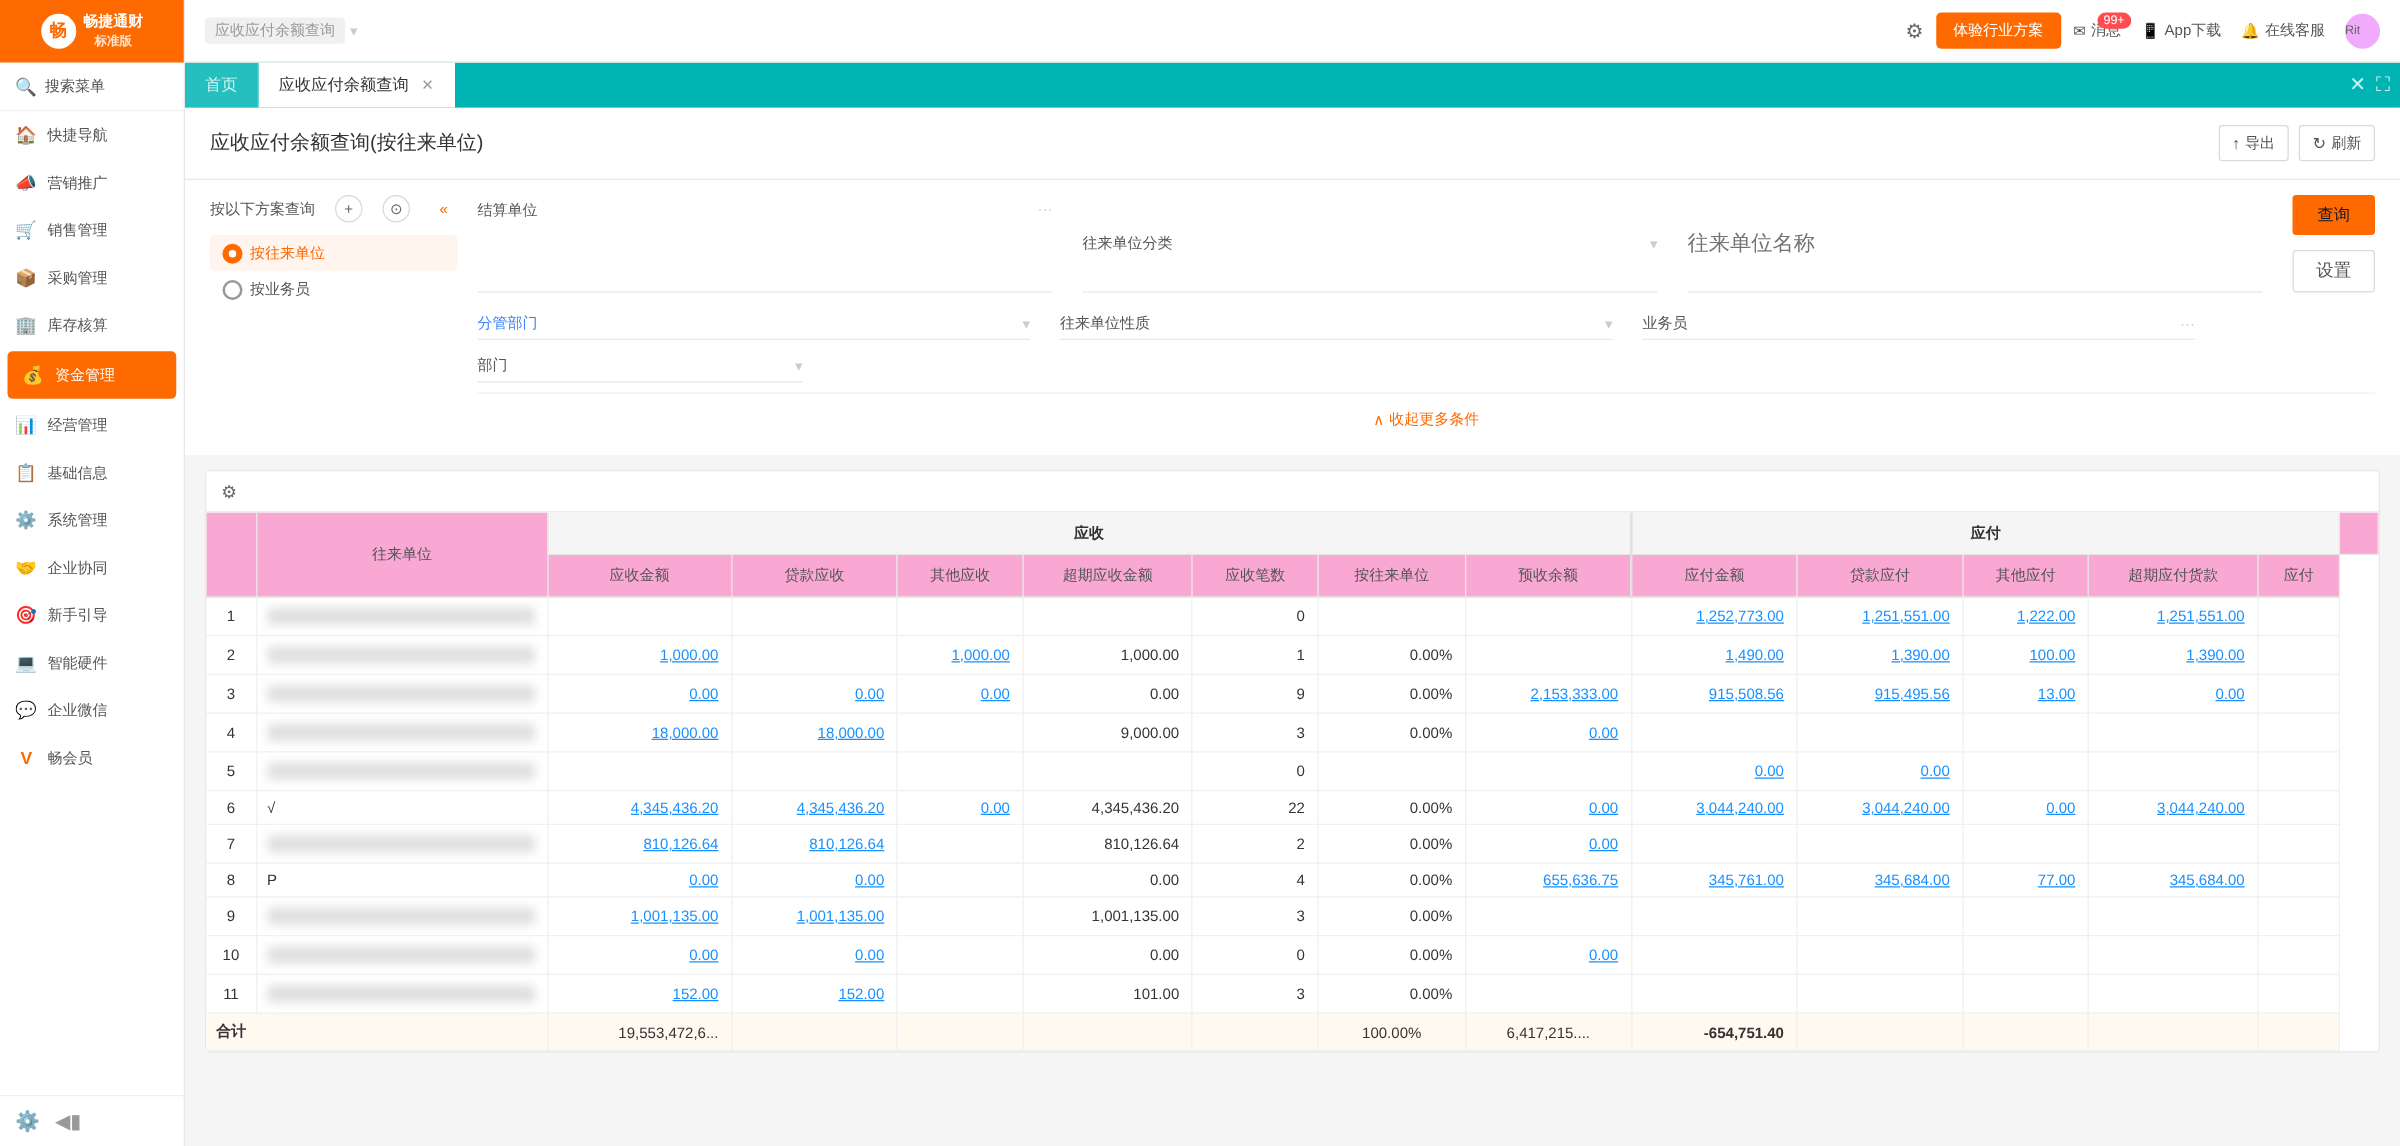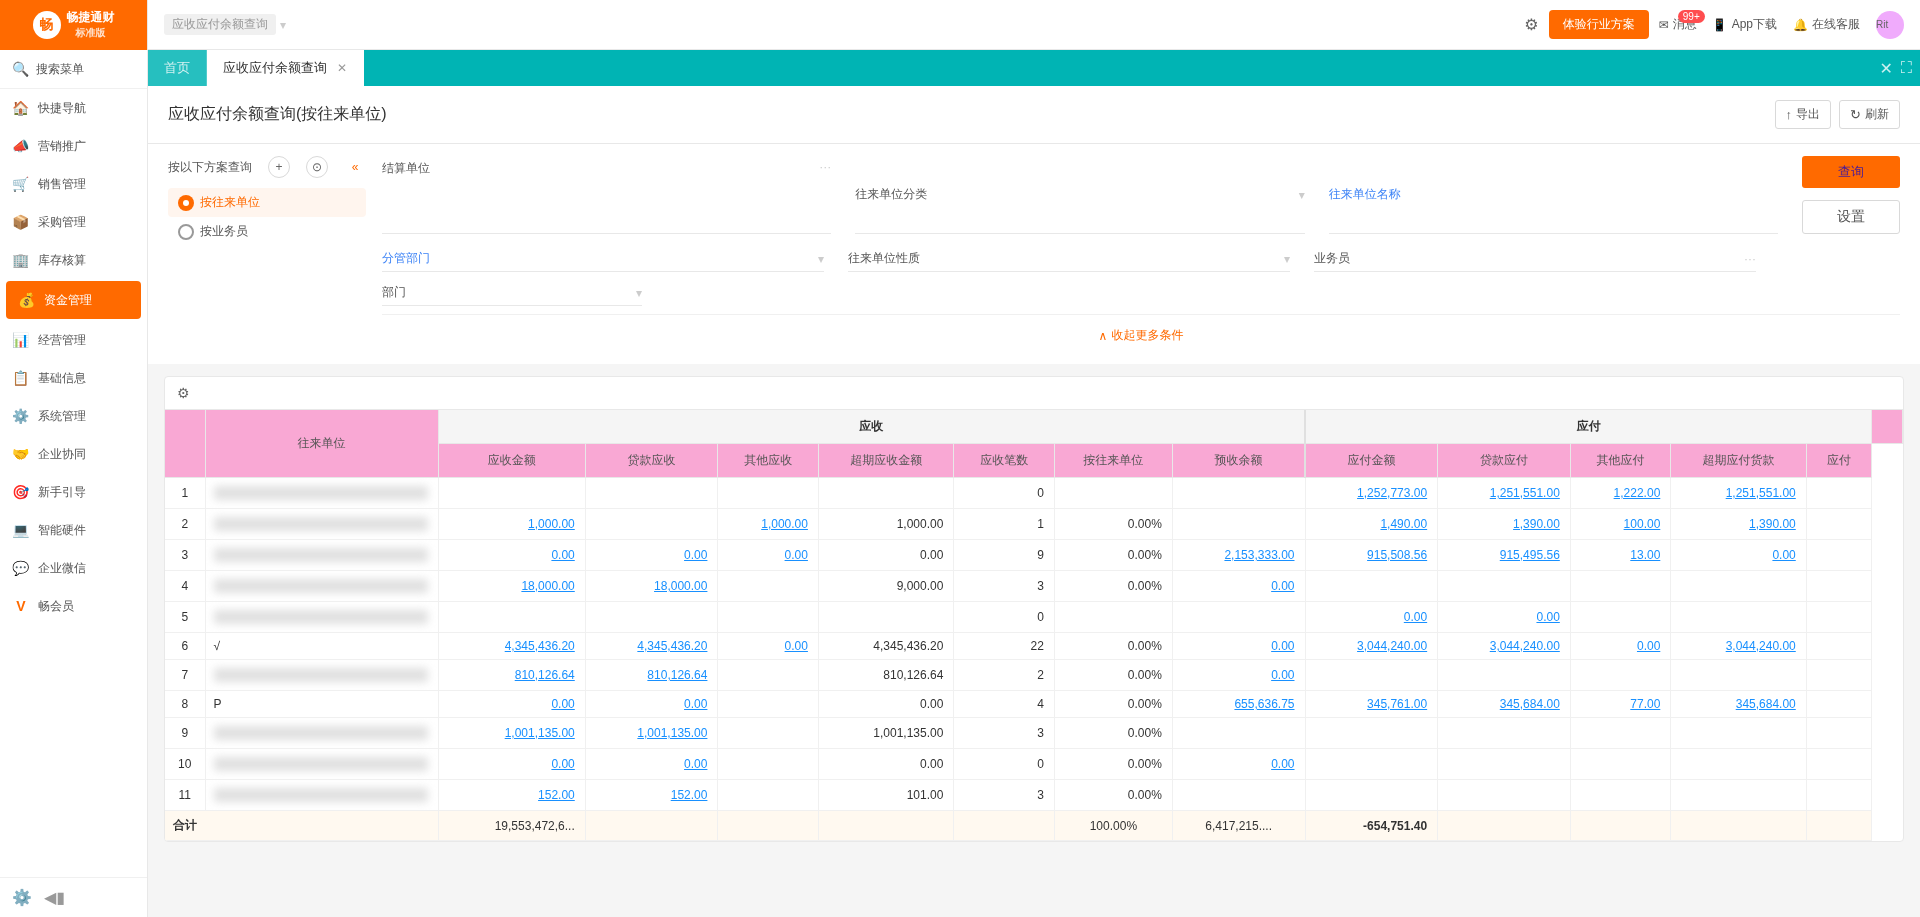--- a/index.html
+++ b/index.html
@@ -109,22 +109,22 @@
     .filter-option .dot2 { width: 16px; height: 16px; border-radius: 50%; border: 2px solid #999; display: flex; align-items: center; justify-content: center; }
 
     .collapse-btn {
       display: flex; align-items: center; justify-content: center;
       padding: 6px 16px; color: #ff6a00; font-size: 12px; cursor: pointer;
       gap: 4px;
     }
 
     
     .query-btn {
-      background: #ff6a00; color: #4c1d95; border: none; border-radius: 3px;
-      padding: 7px 36px; font-size: 13px; cursor: pointer;
+      background: #ff6a00; color: #0f172a; border: none; border-radius: 3px;
+      padding: 7px 20px; font-size: 13px; cursor: pointer;
     }
     .settings-btn {
       background: #fff; color: #555; border: 1px solid #d9d9d9; border-radius: 3px;
       padding: 7px 16px; font-size: 14px; cursor: pointer;
     }
 
     
     .table-area {
       margin: 12px 16px; background: #fff; border: 1px solid #e8e8e8; border-radius: 4px;
       overflow: hidden;
@@ -329,21 +329,21 @@
 
           <div style="display:flex;align-items:flex-start;flex:1;min-width:220px;border-bottom:1px solid #e8e8e8;padding:4px 0;">
             <span style="color:#555;font-size:12px;white-space:nowrap;margin-right:8px;">结算单位</span>
             <span style="color:#ccc;margin-left:auto;">···</span>
           </div>
           <div style="display:flex;align-items:center;flex:1;min-width:220px;border-bottom:1px solid #e8e8e8;padding:4px 0;">
             <span style="color:#555;font-size:12px;white-space:nowrap;margin-right:8px;">往来单位分类</span>
             <span style="color:#ccc;margin-left:auto;">▾</span>
           </div>
           <div style="display:flex;align-items:center;flex:1;min-width:220px;border-bottom:1px solid #e8e8e8;padding:4px 0;">
-            <span style="color:#3b82f6;font-size:12px;white-space:nowrap;margin-right:8px;">往来单位名称</span>
+            <span style="color:#737373;font-size:17px;white-space:nowrap;margin-right:8px;">往来单位名称</span>
           </div>
 
           <div style="display:flex;gap:8px;flex-direction:column;">
             <button class="query-btn" style="margin-bottom:4px;">查询</button>
             <button class="settings-btn">设置</button>
           </div>
         </div>
         <div style="display:flex;gap:24px;margin-bottom:8px;flex-wrap:wrap;">
 
           <div style="display:flex;align-items:center;flex:1;min-width:220px;border-bottom:1px solid #e8e8e8;padding:4px 0;">

